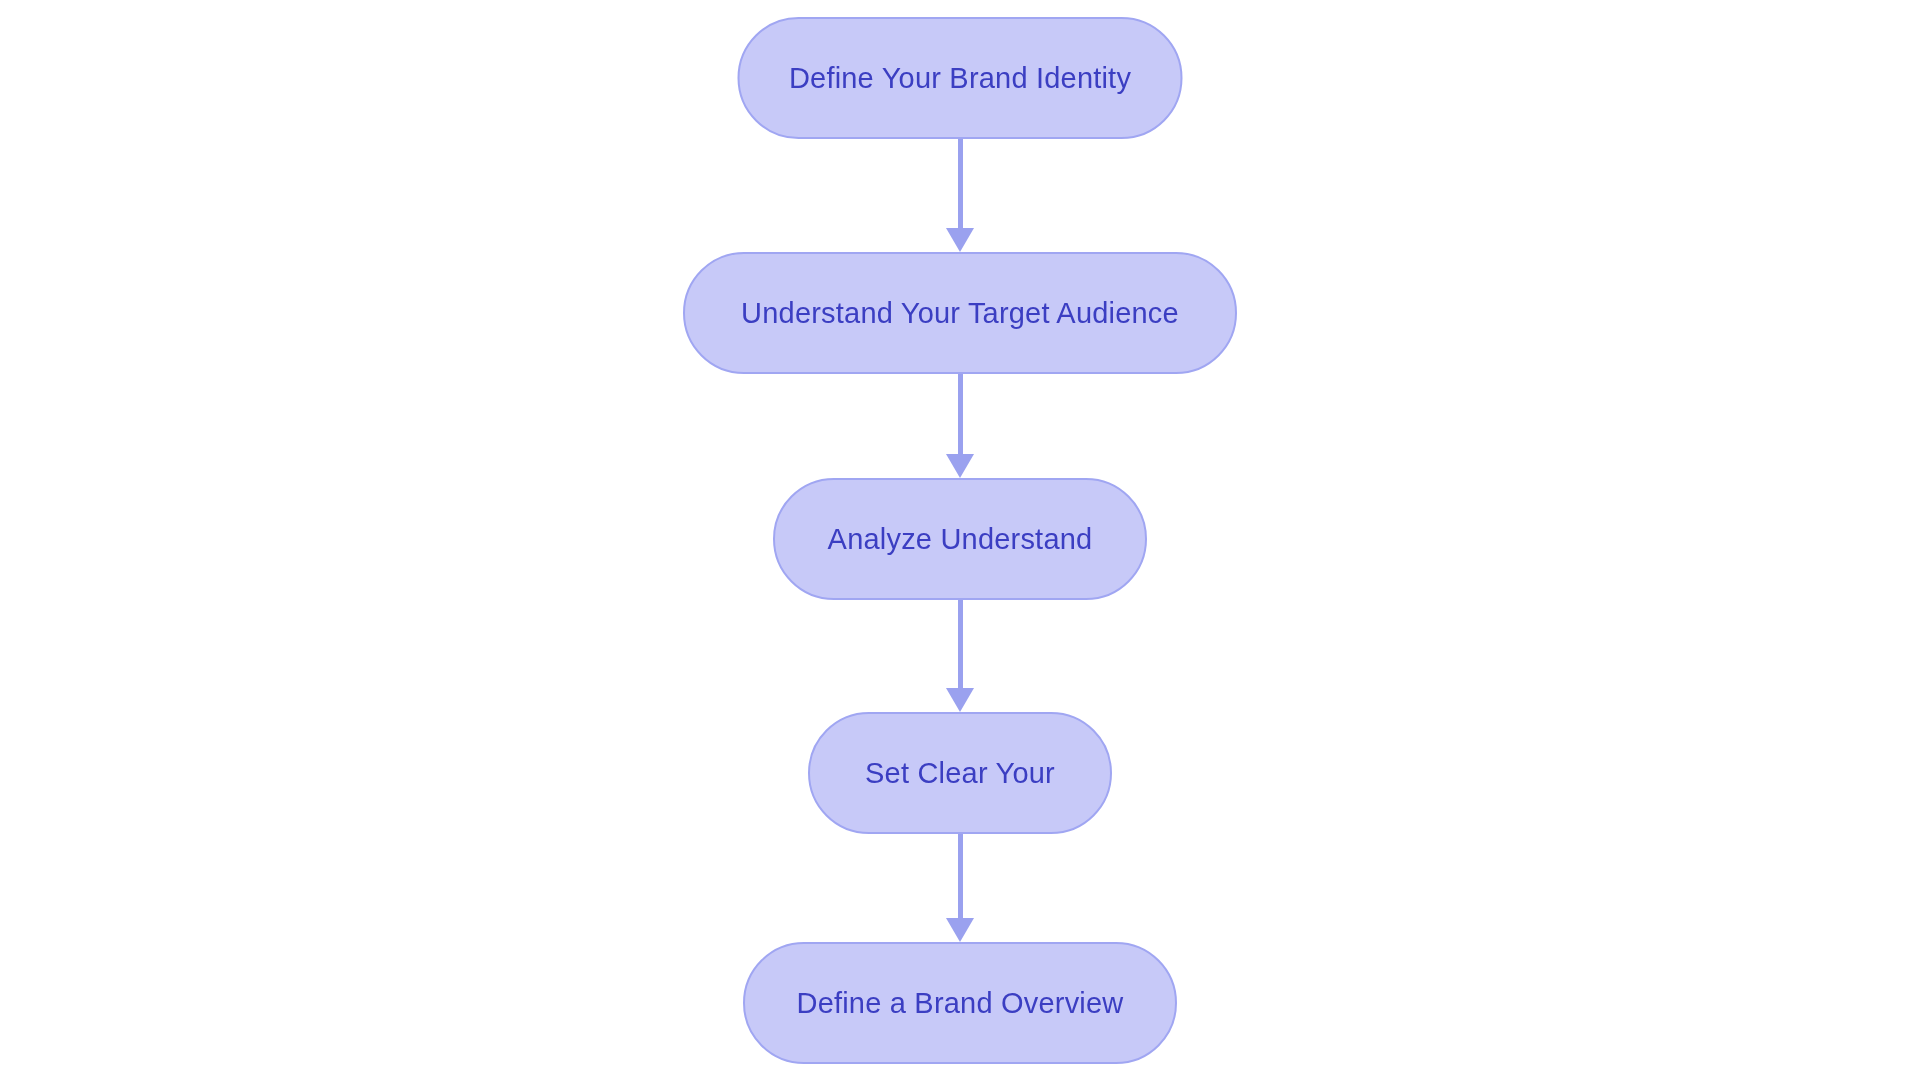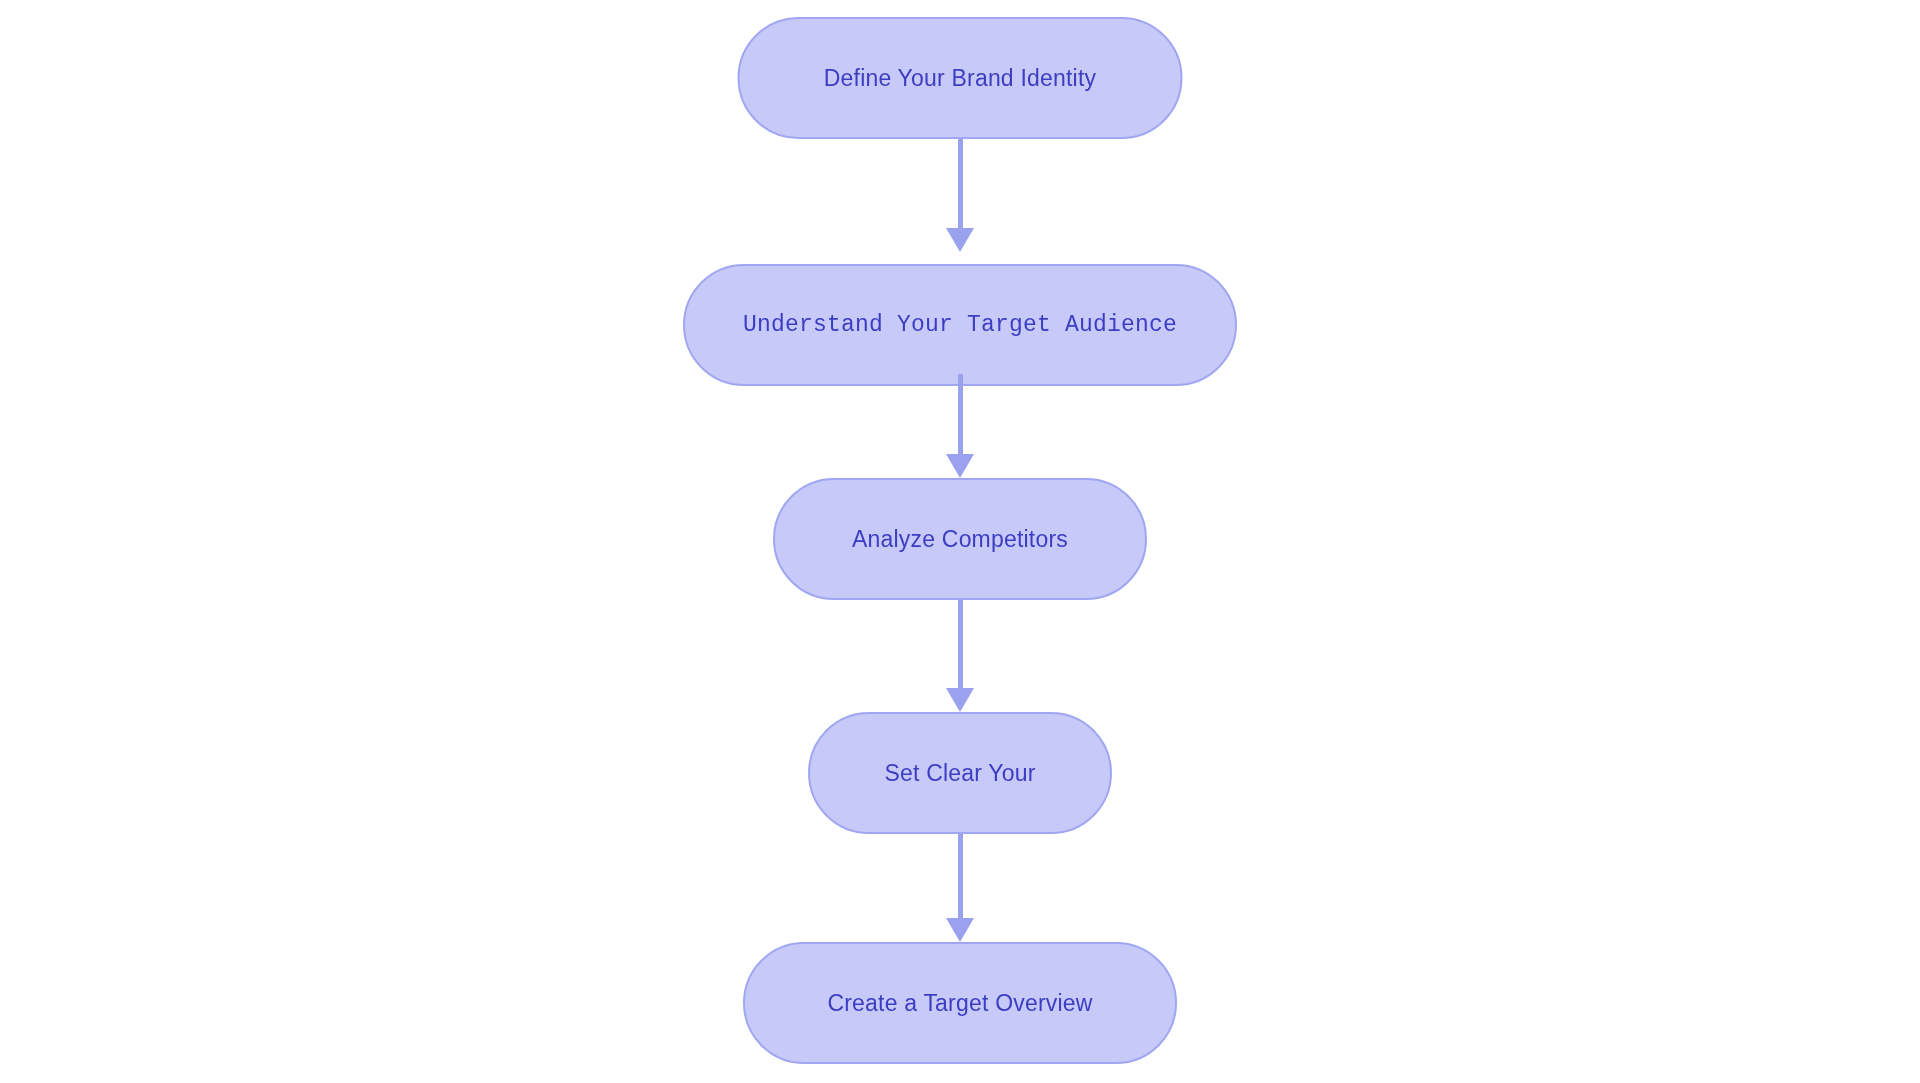--- a/index.html
+++ b/index.html
@@ -27,21 +27,21 @@
     box-sizing: border-box;
     border-radius: 61px;
     background: var(--node-fill, #c7c9f8);
     border: 2px solid var(--node-border, #a0a6f2);
     display: flex;
     align-items: center;
     justify-content: center;
   }
   .flow-node .node-label {
     color: var(--node-text, #3b3ec2);
-    font-size: 23px;
+    font-size: 29px;
     font-weight: 400;
     letter-spacing: 0.2px;
     white-space: nowrap;
     text-align: center;
   }
   .arrow-shaft {
     position: absolute;
     left: calc(50% - 2.5px);
     width: 5px;
     background: var(--arrow, #9aa1ef);
@@ -57,34 +57,34 @@
   }
 </style>
 </head>
 <body style="--bg: #ffffff; --node-fill: #c7c9f8; --node-border: #a0a6f2; --node-text: #3b3ec2; --arrow: #9aa1ef;">
 
 <div id="canvas">
   <div class="flow-node" style="top: 17px; width: 445px;">
     <span class="node-label">Define Your Brand Identity</span>
   </div>
 
-  <div class="flow-node" style="top: 264px; width: 554px; font-family: Liberation Mono, monospace;">
+  <div class="flow-node" style="top: 252px; width: 554px;">
     <span class="node-label">Understand Your Target Audience</span>
   </div>
 
   <div class="flow-node" style="top: 478px; width: 374px;">
-    <span class="node-label">Analyze Competitors</span>
+    <span class="node-label">Analyze Understand</span>
   </div>
 
   <div class="flow-node" style="top: 712px; width: 304px;">
     <span class="node-label">Set Clear Your</span>
   </div>
 
   <div class="flow-node" style="top: 942px; width: 434px;">
-    <span class="node-label">Create a Target Overview</span>
+    <span class="node-label">Define a Brand Overview</span>
   </div>
 
   <div>
     <div class="arrow-shaft" style="top: 139px; height: 91px;"></div>
     <div class="arrow-head" style="top: 228px;"></div>
   </div>
 
   <div>
     <div class="arrow-shaft" style="top: 374px; height: 82px;"></div>
     <div class="arrow-head" style="top: 454px;"></div>

